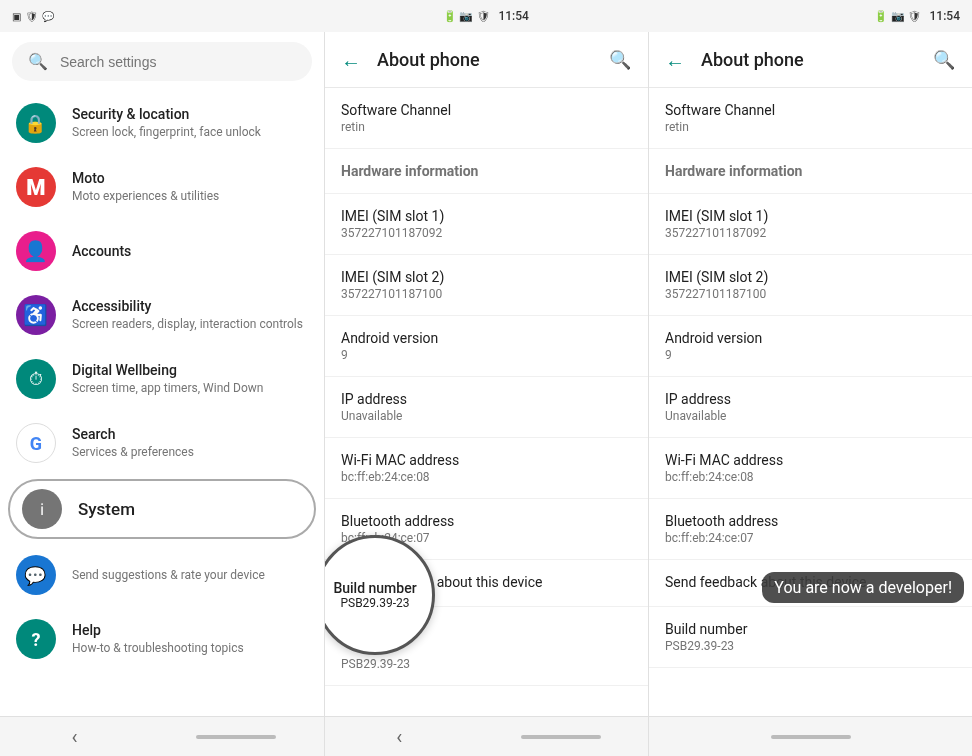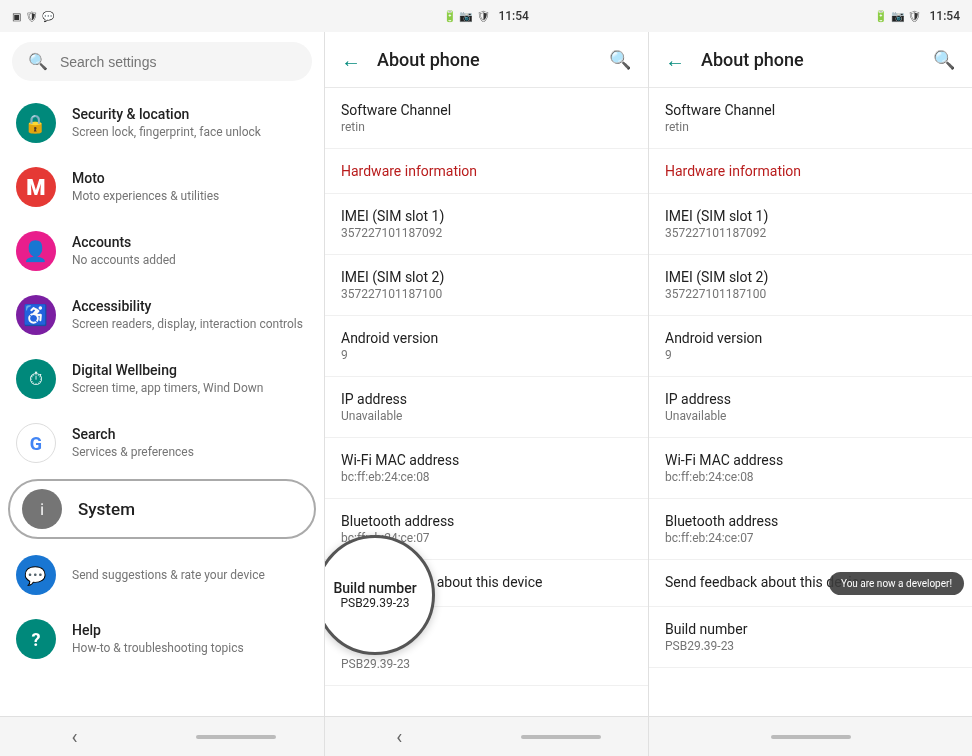--- a/index.html
+++ b/index.html
@@ -155,22 +155,22 @@
     }
 
     .info-item {
       padding: 14px 16px;
       border-bottom: 1px solid #f0f0f0;
     }
     .info-item-title { font-size: 14px; color: #212121; margin-bottom: 2px; }
     .info-item-value { font-size: 12px; color: #757575; }
     .info-item-heading {
       font-size: 14px;
-      color: #b91c1c;
-      font-weight: 400;
+      color: #737373;
+      font-weight: 700;
       padding: 14px 16px;
       border-bottom: 1px solid #f0f0f0;
     }
 
     
     .build-circle-overlay {
       position: relative;
     }
     .build-circle {
       position: absolute;
@@ -193,21 +193,21 @@
 
     
     .toast-notification {
       position: absolute;
       right: 8px;
       top: 12px;
       background: rgba(60,60,60,0.9);
       color: #fff;
       padding: 6px 12px;
       border-radius: 12px;
-      font-size: 10px;
+      font-size: 16px;
       z-index: 20;
     }
 
     .icon-security { background: #00897b; }
     .icon-moto { background: #e53935; }
     .icon-accounts { background: #e91e8c; }
     .icon-accessibility { background: #7b1fa2; }
     .icon-digital { background: #00897b; }
     .icon-google { background: #fff; border: 1px solid #ddd; color: #4285f4 !important; font-size: 16px; font-weight: 700; }
     .icon-system { background: #757575; }
@@ -264,21 +264,20 @@
         <div class="settings-item-text">
           <div class="settings-item-title">Moto</div>
           <div class="settings-item-subtitle">Moto experiences &amp; utilities</div>
         </div>
       </div>
 
       <div class="settings-item">
         <div class="settings-icon icon-accounts" style="font-size:20px;">👤</div>
         <div class="settings-item-text">
           <div class="settings-item-title">Accounts</div>
-          <div class="settings-item-subtitle">No accounts added</div>
         </div>
       </div>
 
       <div class="settings-item">
         <div class="settings-icon icon-accessibility" style="font-size:20px;">♿</div>
         <div class="settings-item-text">
           <div class="settings-item-title">Accessibility</div>
           <div class="settings-item-subtitle">Screen readers, display, interaction controls</div>
         </div>
       </div>

